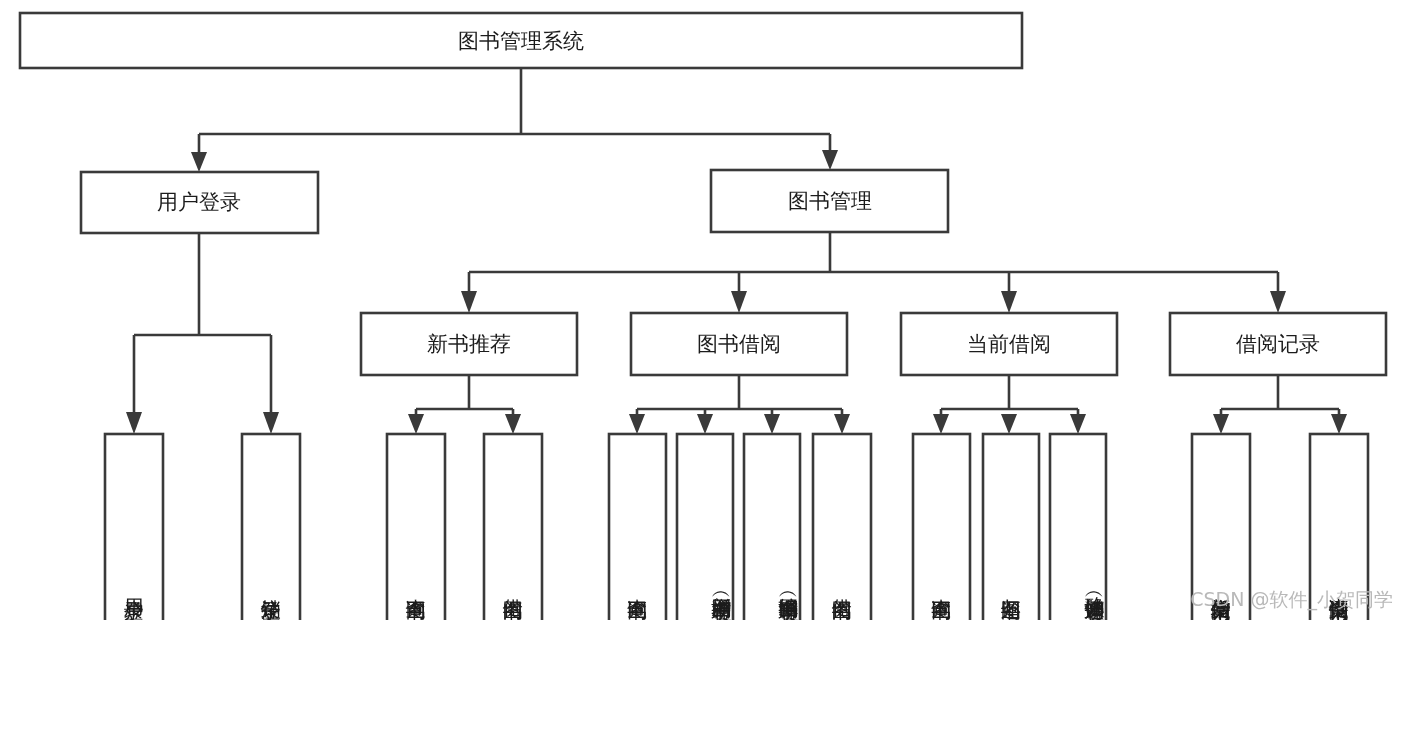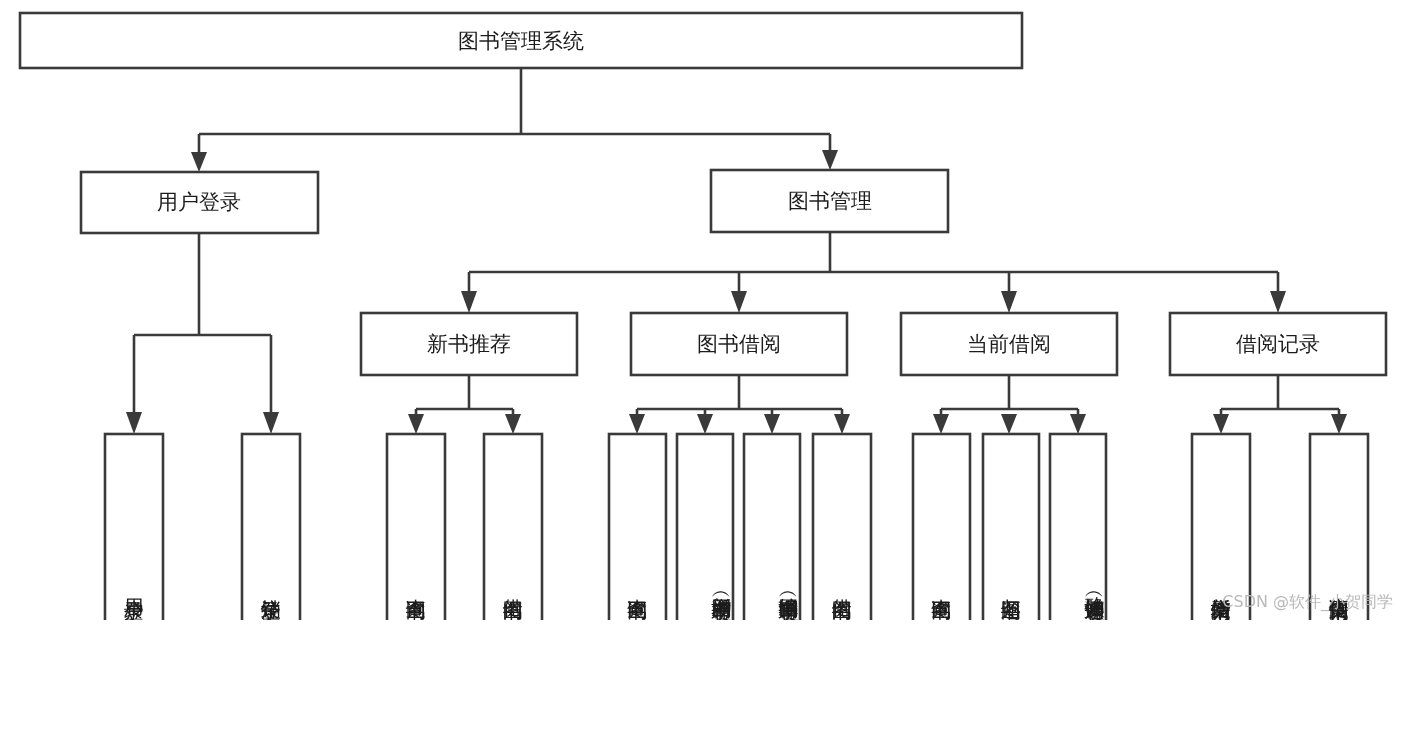--- a/index.html
+++ b/index.html
@@ -58,21 +58,21 @@
     text-orientation: upright;
     letter-spacing: 1px;
     white-space: nowrap;
     pointer-events: none;
   }
   .watermark {
     position: absolute;
     right: 12px;
     bottom: 7px;
     font-family: "DejaVu Sans", "Liberation Sans", sans-serif;
-    font-size: 16px;
+    font-size: 19px;
     color: #b9b9b9;
     white-space: nowrap;
   }
 </style>
 </head>
 <body>
 
 <div id="diagram-root">
 
   <svg class="canvas" viewBox="0 0 1405 747">

